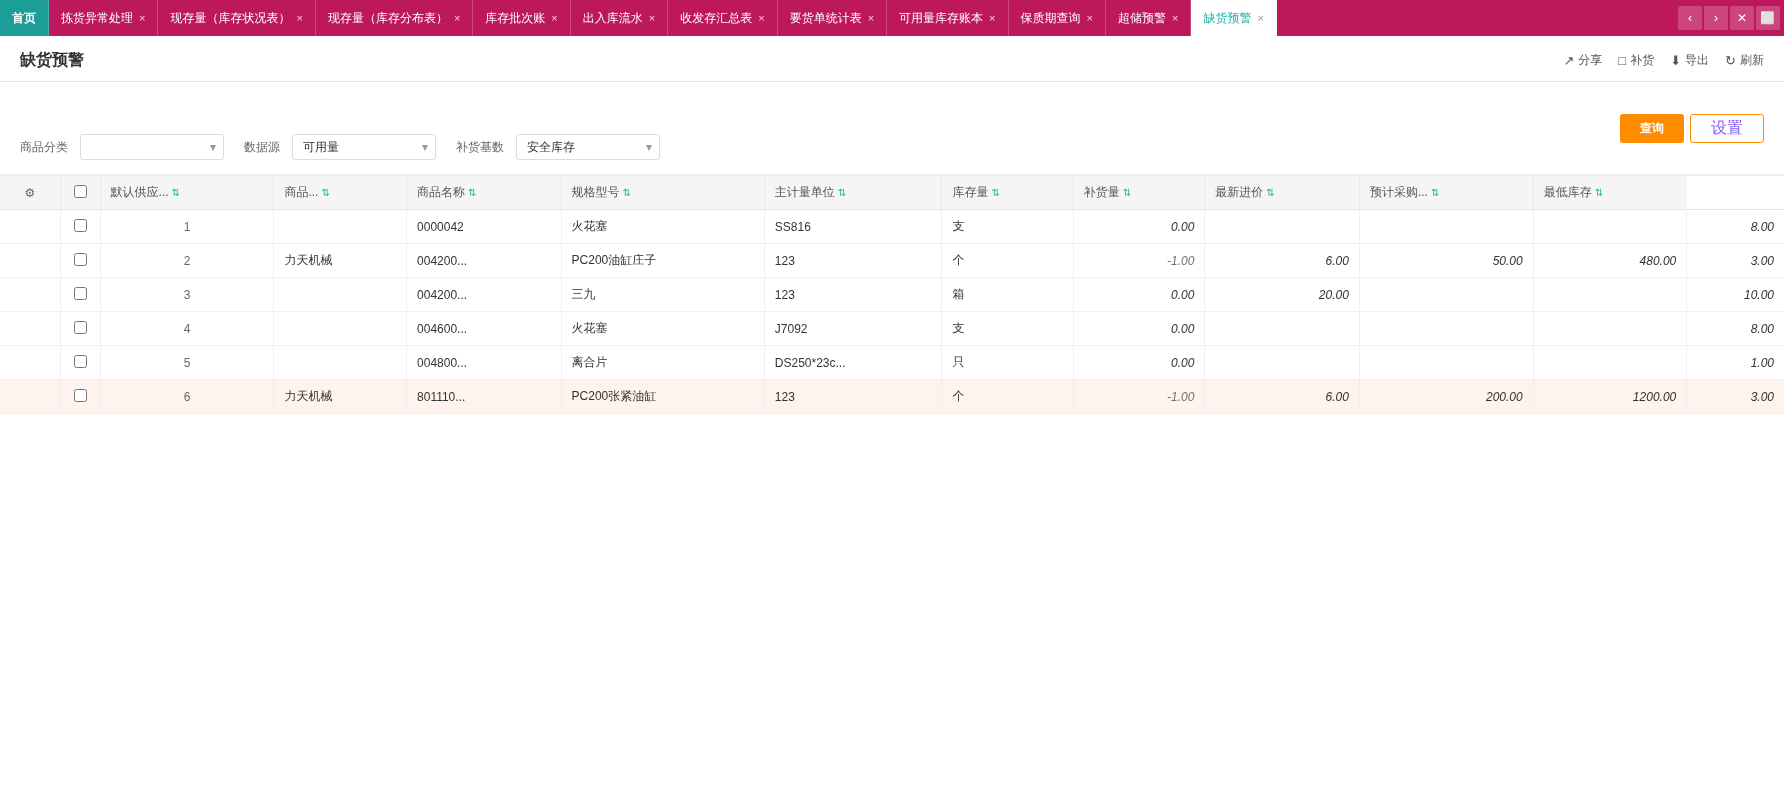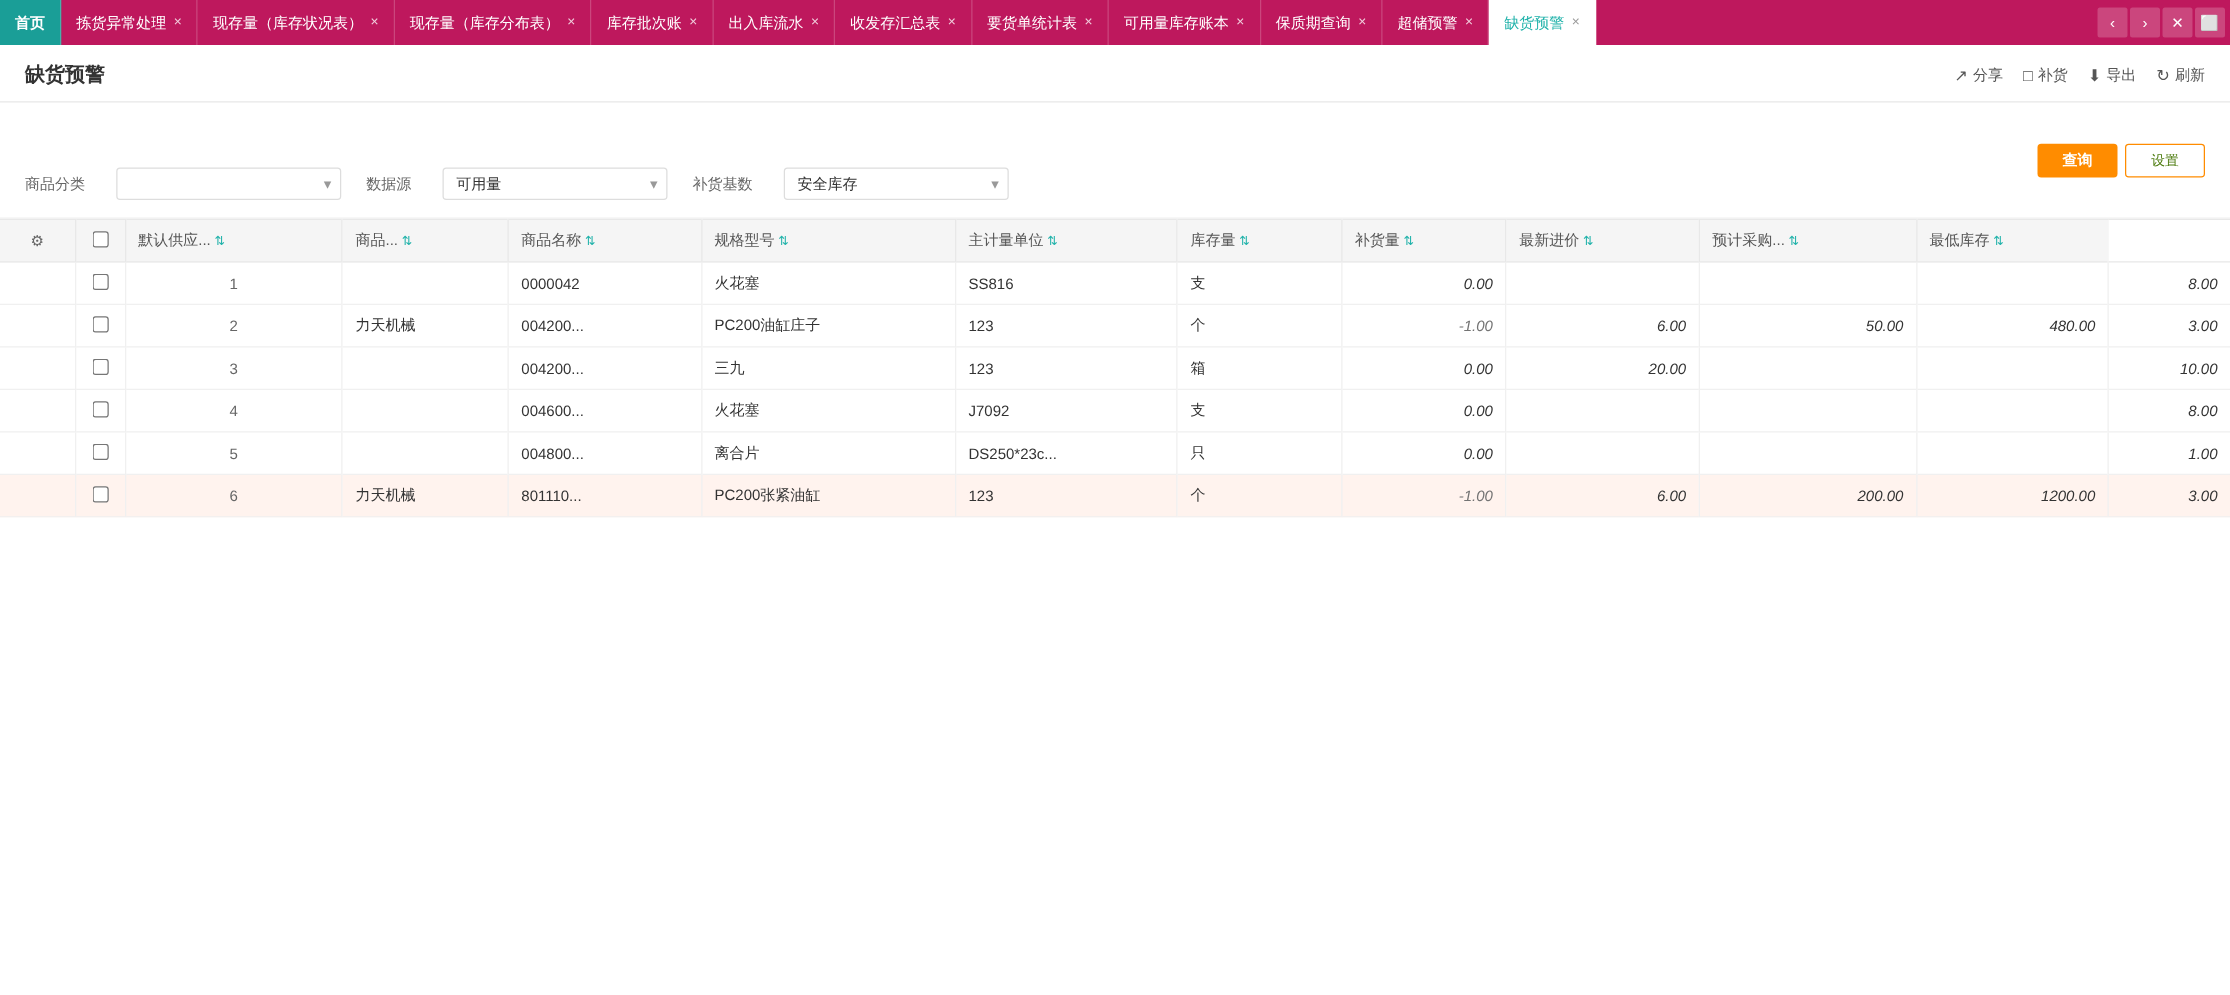--- a/index.html
+++ b/index.html
@@ -103,36 +103,36 @@
     .filter-area {
       display: flex;
       align-items: center;
       padding: 14px 20px;
       gap: 20px;
       border-bottom: 1px solid #f0f0f0;
     }
     .filter-group {
       display: flex;
       align-items: center;
-      gap: 25px;
+      gap: 12px;
       margin-top: 38px;
     }
     .filter-label {
       color: #666;
       white-space: nowrap;
       font-size: 12px;
     }
     .filter-select {
       border: 1px solid #ddd;
       border-radius: 3px;
       padding: 5px 28px 5px 10px;
       font-size: 12px;
       color: #333;
       background: #fff;
-      width: 180px;
+      width: 144px;
       appearance: none;
       cursor: pointer;
       position: relative;
     }
     .select-wrapper {
       position: relative;
       display: inline-block;
     }
     .select-wrapper::after {
       content: '▾';
@@ -154,26 +154,26 @@
       color: #fff;
       border: none;
       border-radius: 3px;
       padding: 5px 20px;
       cursor: pointer;
       font-size: 12px;
       font-weight: bold;
     }
     .btn-settings {
       background: #fff;
-      color: #4d7c0f;
+      color: #8b5cf6;
       border: 1px solid #ff8c00;
       border-radius: 3px;
       padding: 3px 20px;
       cursor: pointer;
-      font-size: 11px;
+      font-size: 16px;
     }
 
     
     .table-container {
       padding: 0 0;
       overflow-x: auto;
     }
     table {
       width: 100%;
       border-collapse: collapse;

